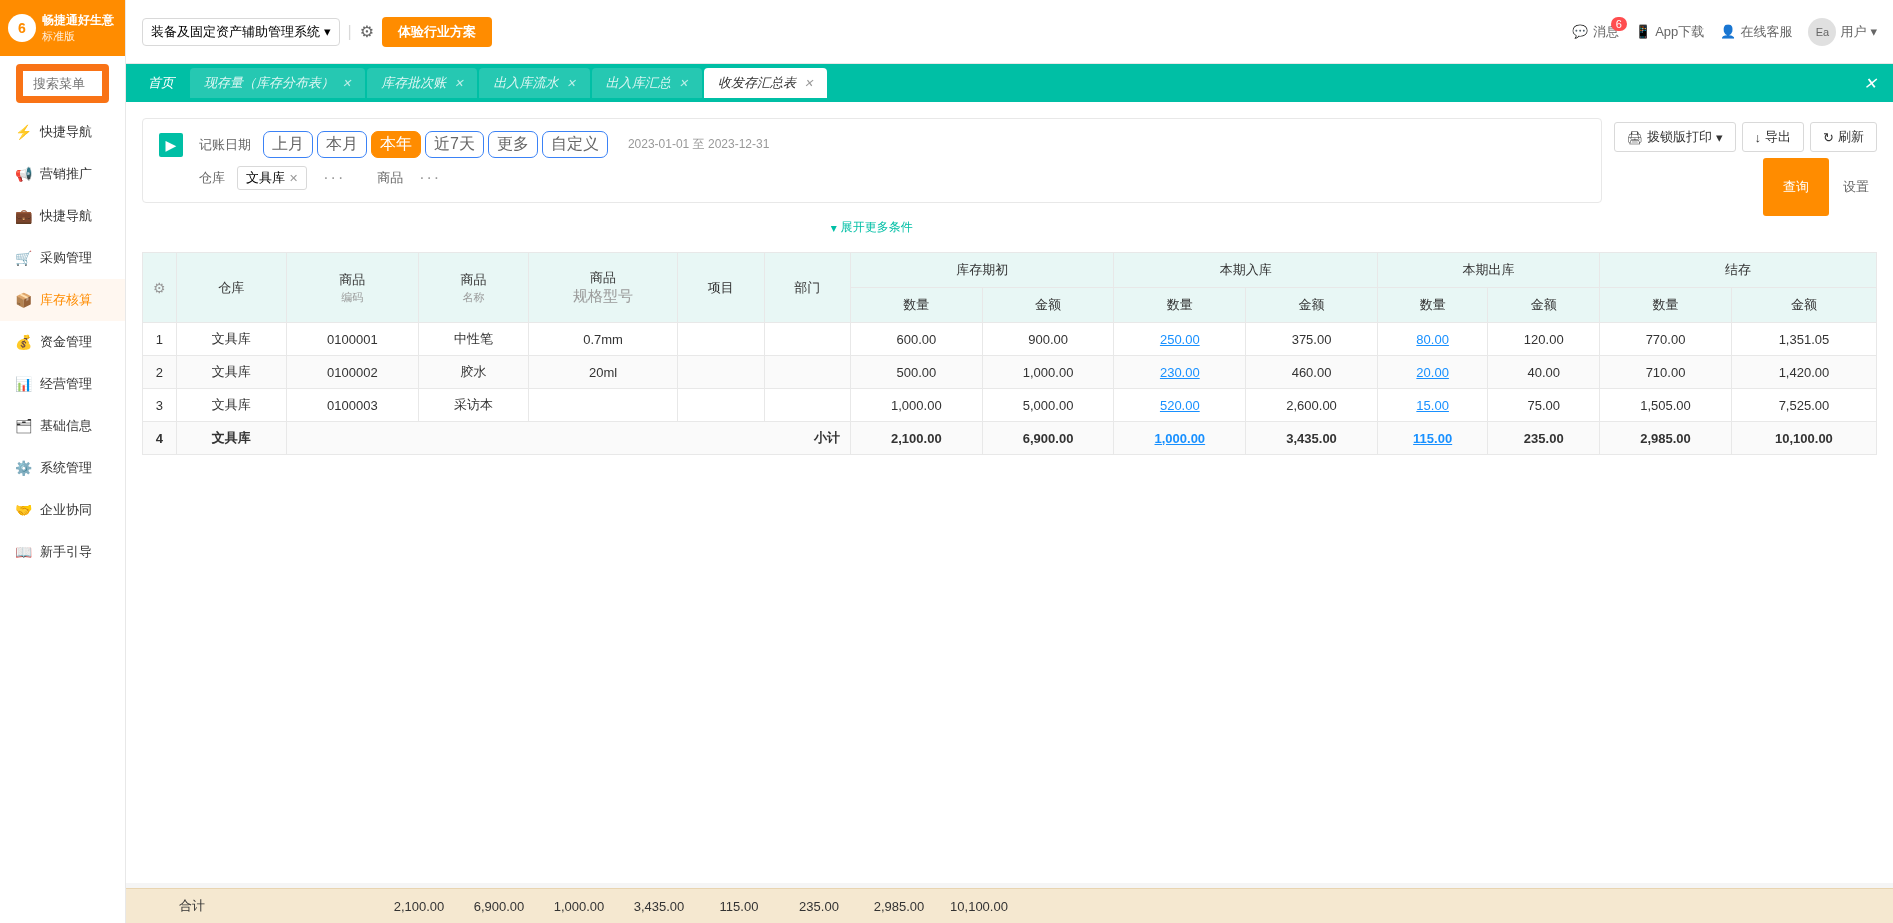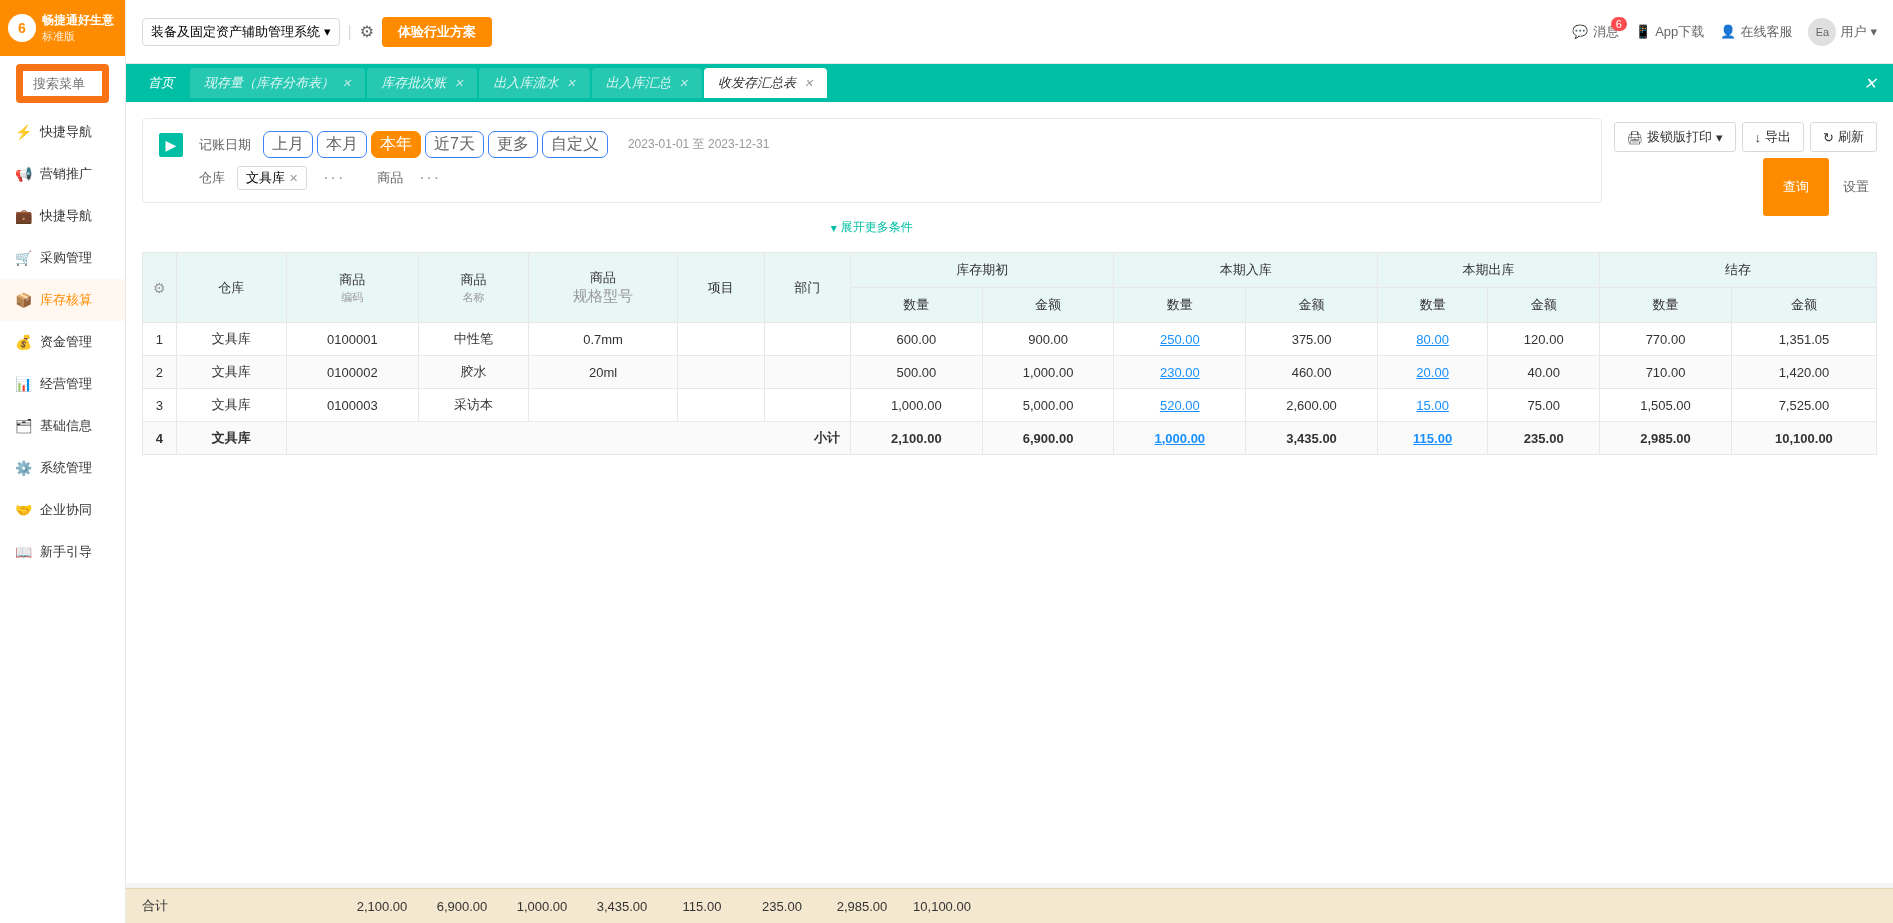--- a/index.html
+++ b/index.html
@@ -69,21 +69,21 @@
     thead tr { background: #e8f7f5; }
     th { padding: 8px 10px; text-align: center; border: 1px solid #e8e8e8; color: #333; font-weight: 500; white-space: nowrap; }
     td { padding: 7px 10px; text-align: center; border: 1px solid #e8e8e8; color: #333; white-space: nowrap; }
     tr:nth-child(even) td { background: #fafafa; }
     .subtotal-row td { font-weight: bold; background: #fef9f0; }
     .settings-icon-cell { width: 32px; }
     .gear-icon { color: #999; font-size: 14px; cursor: pointer; }
 
     
     .footer-total { position: fixed; bottom: 0; left: 126px; right: 0; background: #f5e8d0; border-top: 1px solid #e8d4b0; padding: 8px 16px; display: flex; align-items: center; z-index: 10; }
-    .footer-total-label { color: #333; font-size: 13px; font-weight: 500; width: 200px; }
+    .footer-total-label { color: #333; font-size: 13px; font-weight: 500; width: 200px; margin-left: 37px; }
     .footer-total-values { display: flex; gap: 0; flex: 1; }
     .footer-val { text-align: center; min-width: 80px; font-size: 13px; color: #333; padding: 0 8px; }
 
     .search-menu-item { padding: 10px 16px; }
     .search-input { width: 100%; border: 7px solid #f97316; border-radius: 4px; padding: 5px 10px; outline: none; font-size: 13px; }
   </style>
 </head>
 <body>
 
 <div class="sidebar">

